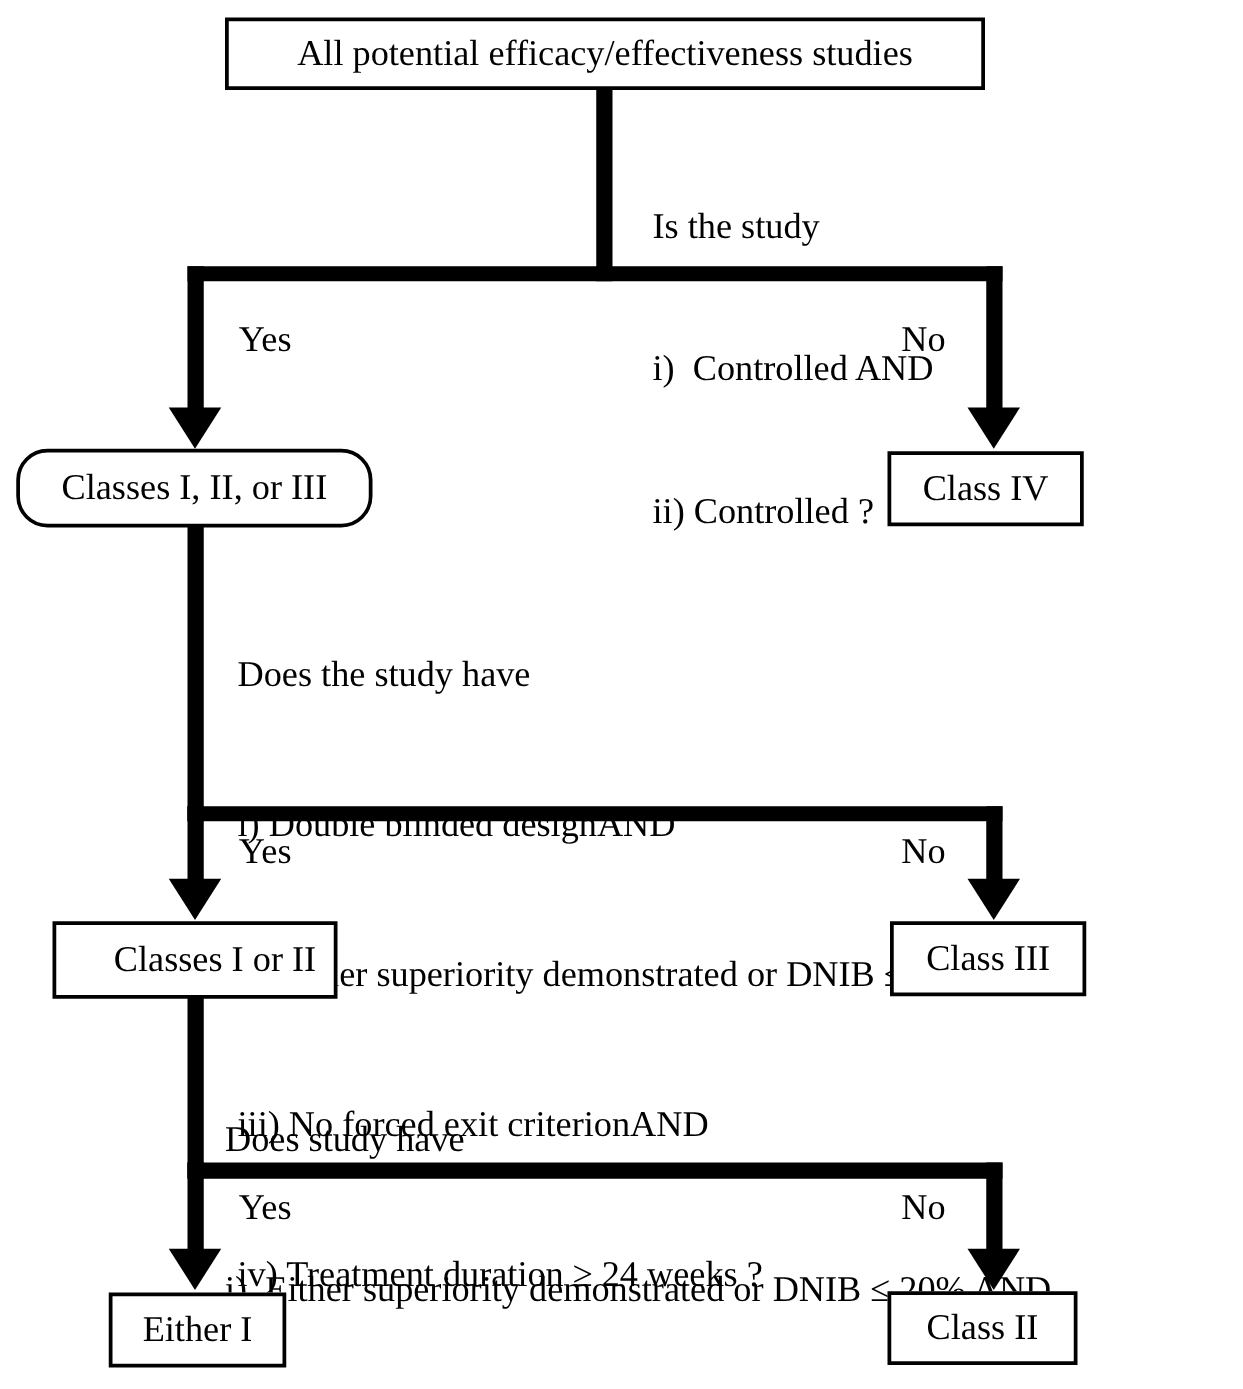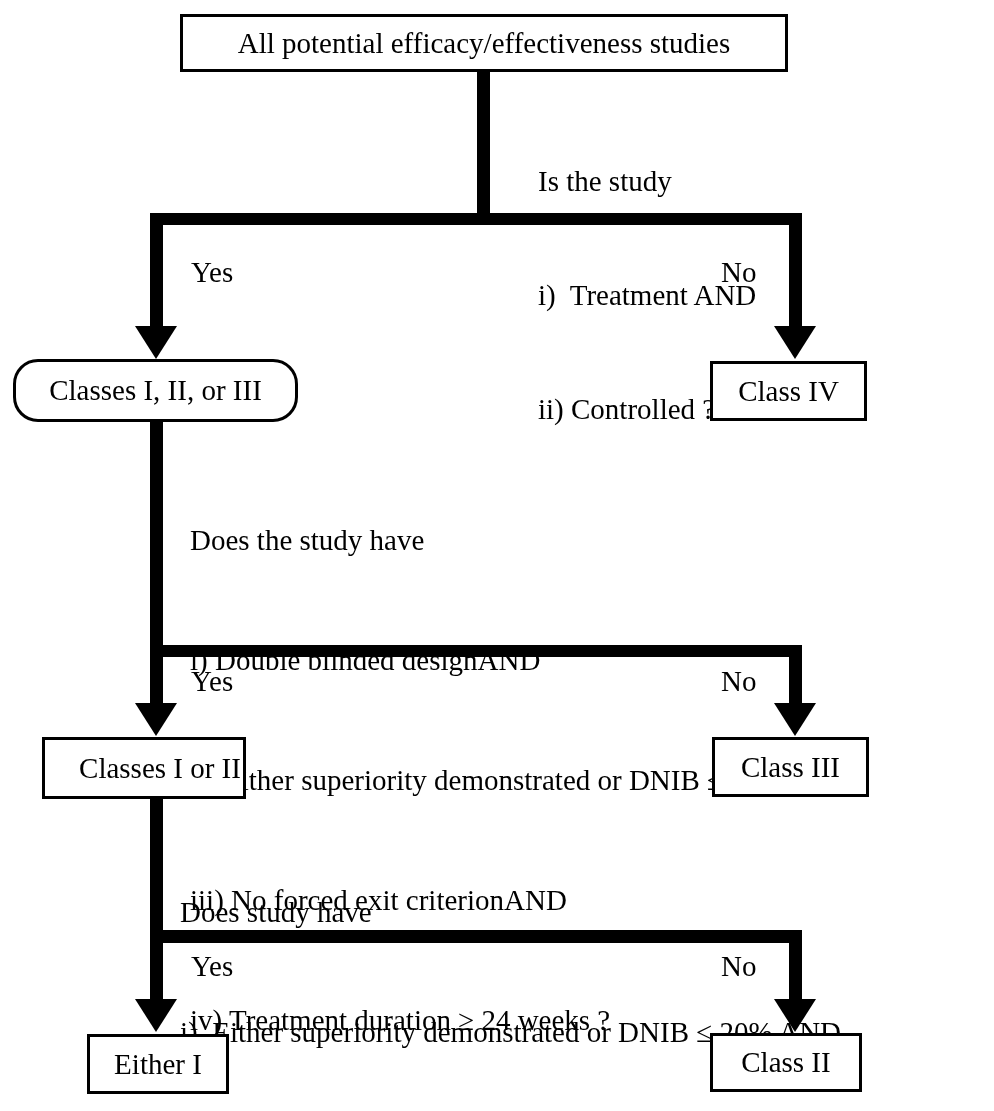--- a/index.html
+++ b/index.html
@@ -64,23 +64,23 @@
 <body>
 
 <div class="canvas">
 
   <div class="node" style="left:180px; top:14px; width:608px; height:58px;">
     <span>All potential efficacy/effectiveness studies</span>
   </div>
 
   <div class="vline" style="left:477px; top:70px; width:13px; height:155px;"></div>
 
-  <div class="qtext" style="left:538px; top:86px;">
+  <div class="qtext" style="left:522px; top:86px;">
     <div>Is the study</div>
-    <div>i)  Treatment AND</div>
+    <div>i)  Controlled AND</div>
     <div>ii) Controlled ?</div>
   </div>
 
   <div class="hline" style="left:150px; top:213px; width:652px; height:12px;"></div>
   <div class="vline" style="left:150px; top:213px; width:13px; height:115px;"></div>
   <div class="arrowhead" style="left:135px; top:326px;"></div>
   <div class="vline" style="left:789px; top:213px; width:13px; height:115px;"></div>
   <div class="arrowhead" style="left:774px; top:326px;"></div>
 
   <div class="branch-label" style="left:191px; top:256px;">Yes</div>
@@ -117,21 +117,21 @@
 
   <div class="hline" style="left:150px; top:645px; width:652px; height:12px;"></div>
   <div class="vline" style="left:150px; top:645px; width:13px; height:60px;"></div>
   <div class="arrowhead" style="left:135px; top:703px;"></div>
   <div class="vline" style="left:789px; top:645px; width:13px; height:60px;"></div>
   <div class="arrowhead" style="left:774px; top:703px;"></div>
 
   <div class="branch-label" style="left:191px; top:665px;">Yes</div>
   <div class="branch-label" style="left:721px; top:665px;">No</div>
 
-  <div class="node" style="left:42px; top:737px; width:204px; height:62px;padding-left:32px;">
+  <div class="node" style="left:42px; top:737px; width:228px; height:62px;padding-left:32px;">
     <span>Classes I or II</span>
   </div>
   <div class="node" style="left:712px; top:737px; width:157px; height:60px;">
     <span>Class III</span>
   </div>
 
   <div class="vline" style="left:150px; top:797px; width:13px; height:146px;"></div>
 
   <div class="qblock" style="left:180px; top:812px;">
     <div>Does study have</div>

